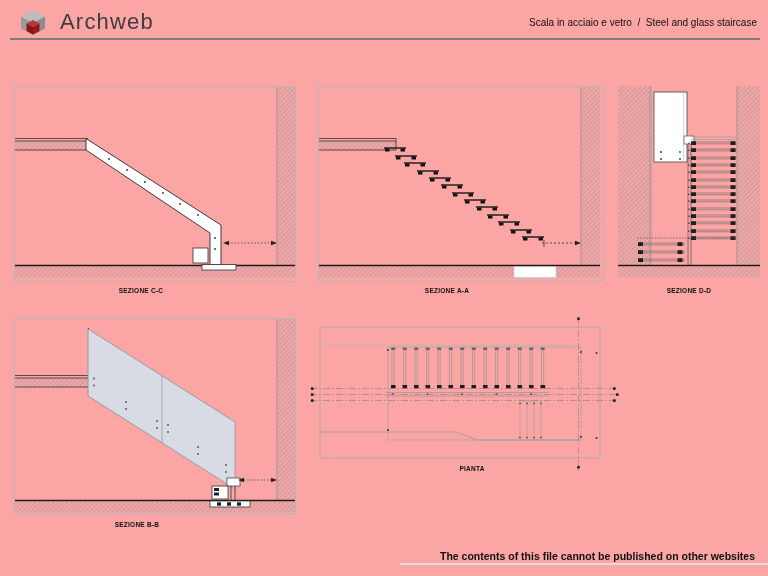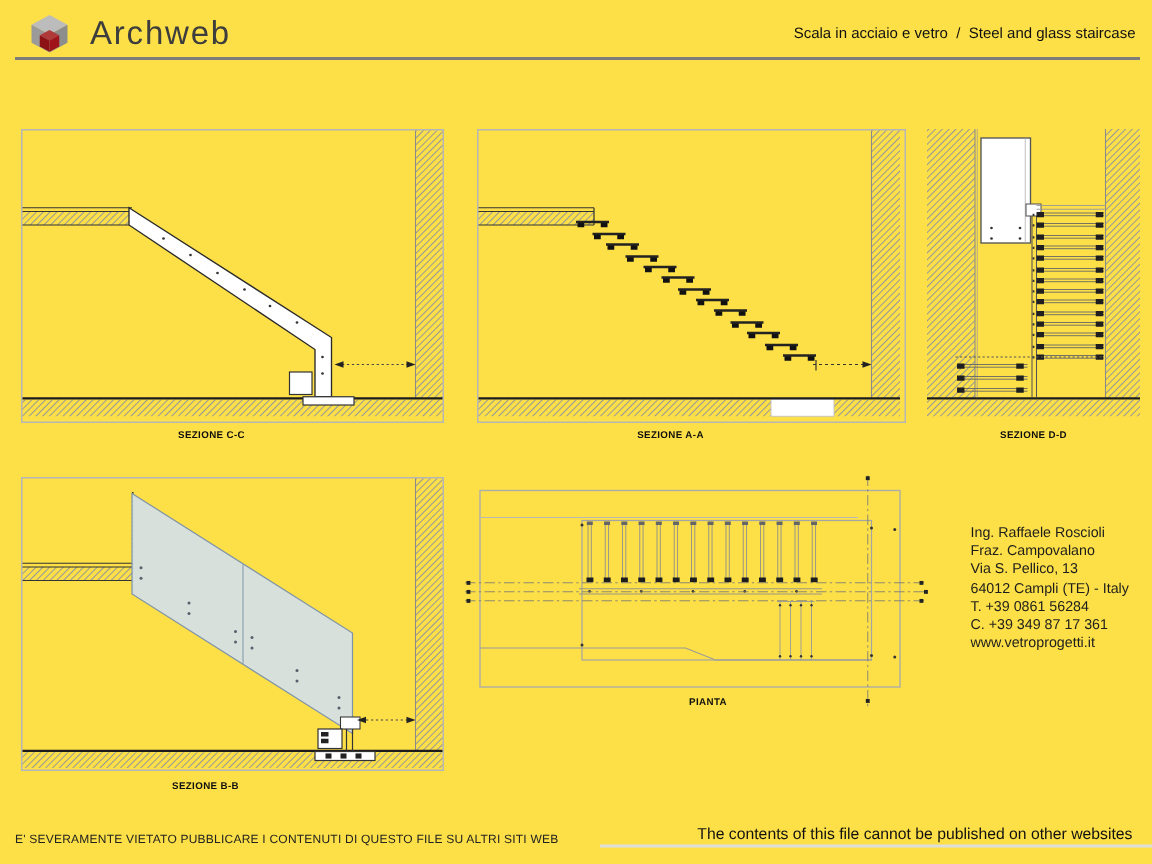--- a/index.html
+++ b/index.html
@@ -1,27 +1,27 @@
 <!DOCTYPE html>
 <html><head>
 <meta charset="utf-8">
 <style>
   html,body{margin:0;padding:0;background:#fff;}
-  .page{position:relative;width:768px;height:576px;background:#fde047;overflow:hidden;
+  .page{position:relative;width:768px;height:576px;background:#fca5a5;overflow:hidden;
         font-family:"Liberation Sans", sans-serif;color:#111;}
   .abs{position:absolute;}
   .brand{left:60px;top:9px;font-size:22px;color:#3d3d3d;letter-spacing:1.2px;}
   .header-title{right:11px;top:17px;font-size:10px;color:#111;white-space:pre;}
   .header-rule{left:10px;top:38px;width:750px;height:2px;background:#7c7c7c;}
   .subtitle{left:11px;top:49px;font-size:12px;color:#151515;}
   .plabel{font-size:6.5px;font-weight:700;color:#101010;letter-spacing:0.25px;
           width:90px;text-align:center;}
   .contact{left:647px;top:350px;font-size:9.5px;line-height:12.2px;color:#1d1d1d;}
   .footer-it{left:10px;top:555px;font-size:8px;letter-spacing:0.15px;color:#222;}
-  .footer-en{right:13px;top:550px;font-size:10.5px;color:#111;}
+  .footer-en{right:13px;top:550px;font-size:10.5px;color:#111;font-weight:bold;}
   .bottom-rule{left:400px;top:563px;width:368px;height:2px;background:#dedede;}
 </style>
 </head>
 <body>
 
 <div class="page">
 
   <svg class="abs" style="left:18px;top:8px" width="30" height="28" viewBox="0 0 30 28">
     <polygon points="15,2 27,8.5 15,15 3,8.5" fill="#bcbcbc"></polygon>
     <polygon points="3,8.5 15,15 15,27 3,20.5" fill="#9a9a9a"></polygon>
@@ -224,27 +224,17 @@
         <circle cx="286.5" cy="123" r="1"></circle>
     </g>
   </svg>
 
   <div class="abs plabel" style="left:96px;top:287px">SEZIONE C-C</div>
   <div class="abs plabel" style="left:402px;top:287px">SEZIONE A-A</div>
   <div class="abs plabel" style="left:644px;top:287px">SEZIONE D-D</div>
   <div class="abs plabel" style="left:92px;top:521px">SEZIONE B-B</div>
   <div class="abs plabel" style="left:427px;top:465px">PIANTA</div>
 
-  <div class="abs contact">
-    <div>Ing. Raffaele Roscioli</div>
-    <div>Fraz. Campovalano</div>
-    <div>Via S. Pellico, 13</div>
-    <div>64012 Campli (TE) - Italy</div>
-    <div>T. +39 0861 56284</div>
-    <div>C. +39 349 87 17 361</div>
-    <div>www.vetroprogetti.it</div>
-  </div>
-
-  <div class="abs footer-it">E' SEVERAMENTE VIETATO PUBBLICARE I CONTENUTI DI QUESTO FILE SU ALTRI SITI WEB</div>
+
   <div class="abs footer-en">The contents of this file cannot be published on other websites</div>
   <div class="abs bottom-rule"></div>
 
 </div>
 
 </body></html>

